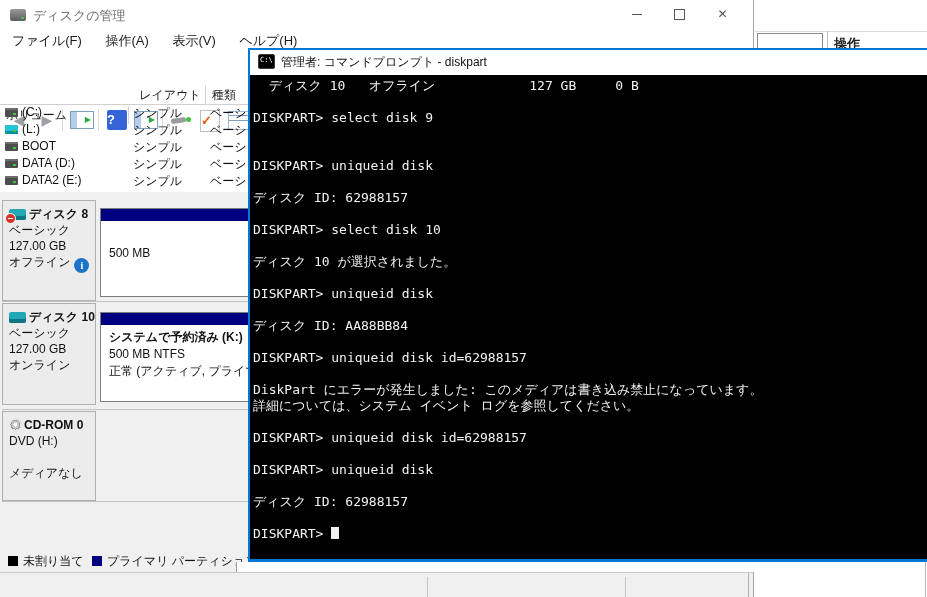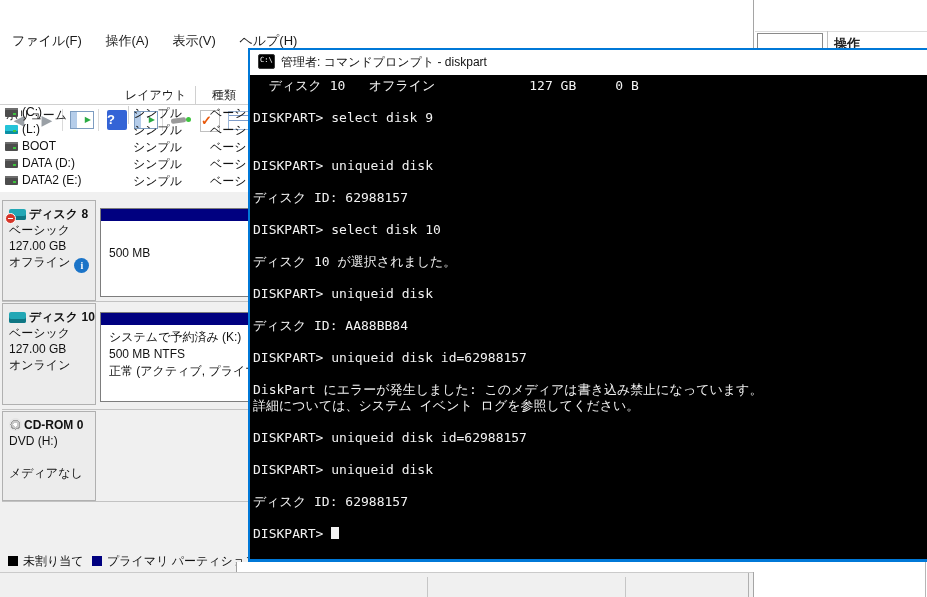--- a/index.html
+++ b/index.html
@@ -45,21 +45,21 @@
   .tb-tool::after{content:"";position:absolute;right:1px;top:3px;width:5px;height:5px;border-radius:50%;background:#3ec43e;}
   .tb-check{top:58px;width:18px;height:20px;background:#fff;border:1px solid #c0c0c0;position:absolute;}
   .tb-check::after{content:"\2713";color:#e8590c;font-weight:bold;font-size:13px;line-height:18px;}
   .tb-list{top:59px;width:20px;height:17px;background:#fff;border:1px solid #9db7d8;position:absolute;
            background-image:linear-gradient(#7e9cc9 1px,transparent 1px),linear-gradient(#7e9cc9 1px,transparent 1px);
            background-size:12px 5px;background-position:6px 3px,6px 8px;background-repeat:repeat-x;}
 
   
   .vol-header{position:absolute;left:0;top:86px;height:18px;width:753px;background:#fff;border-bottom:1px solid #d0d0d0;}
   .vh{position:absolute;top:0;height:18px;line-height:18px;font-size:12px;color:#1a1a1a;padding-left:6px;border-right:1px solid #d0d0d0;box-sizing:border-box;}
-  .vh0{left:0;width:129px;margin-top:20px;}.vh1{left:119px;width:77px;}.vh2{left:206px;width:341px;}
+  .vh0{left:0;width:129px;margin-top:20px;}.vh1{left:129px;width:77px;text-align:center;}.vh2{left:206px;width:341px;}
   .vrow{position:absolute;left:0;width:753px;height:17px;font-size:12px;color:#111;}
   .vrow .vname{position:absolute;left:22px;top:1px;}
   .vrow .vlayout{position:absolute;left:133px;top:1px;}
   .vrow .vtype{position:absolute;left:210px;top:1px;}
   .vol-icon{position:absolute;left:5px;top:4px;width:13px;height:9px;background:#4d4d4d;border-radius:1px;box-shadow:inset 0 2px 0 #6e6e6e;}
   .vol-icon::after{content:"";position:absolute;right:2px;bottom:2px;width:3px;height:2px;background:#3ec43e;}
   .vol-icon.cyan{background:#24c3d8;box-shadow:inset 0 -3px 0 #0b8fa3;}
 
   
   .graph{position:absolute;left:0;top:192px;width:753px;height:356px;background:#f0f0f0;}
@@ -70,21 +70,21 @@
   .disk-icon .badge{position:absolute;left:-4px;bottom:-4px;width:9px;height:9px;background:#d63528;border:1px solid #fff;border-radius:50%;}
   .disk-icon .badge::after{content:"";position:absolute;left:2px;top:4px;width:5px;height:1px;background:#fff;}
   .cd-icon{display:inline-block;width:13px;height:13px;margin-right:2px;vertical-align:-2px;border-radius:50%;
            background:radial-gradient(circle,#fff 0 2px,#c9c9c9 2px 4px,#9e9e9e 4px 5px,#e4e4e4 5px);}
   .info-icon{display:inline-block;width:15px;height:15px;margin-left:4px;border-radius:50%;background:#1b74c8;color:#fff;
              font-size:10px;font-weight:bold;text-align:center;line-height:15px;vertical-align:-3px;font-family:"Liberation Serif",serif;}
   .info-icon::after{content:"i";}
   .part{position:absolute;left:100px;width:460px;background:#fff;border:1px solid #7d7d7d;box-sizing:border-box;}
   .part-bar{height:12px;width:100%;}
   .part-body{position:relative;font-size:12px;color:#111;padding:4px 8px;line-height:17px;}
-  .part-body .ptitle{font-weight:normal;text-align:center;}
+  .part-body .ptitle{font-weight:bold;text-align:center;}
 
   
   .legend{position:absolute;left:0;top:548px;width:753px;height:24px;background:#f0f0f0;font-size:12px;color:#111;}
   .lg-item{position:absolute;top:5px;}
   .lg-sq{display:inline-block;width:10px;height:10px;margin-right:5px;vertical-align:-1px;}
   .white-strip{position:absolute;left:236px;top:562px;width:517px;height:10px;background:#fff;border-left:1px solid #a0a0a0;}
   .statusbar{position:absolute;left:0;top:572px;width:753px;height:25px;background:#f0f0f0;border-top:1px solid #cacaca;box-sizing:border-box;}
   .st-div{position:absolute;top:4px;width:1px;height:21px;background:#c6c6c6;}
   .st-right{position:absolute;left:748px;top:0;width:1px;height:25px;background:#b0b0b0;}
 
@@ -107,20 +107,27 @@
 
   <div class="bgwin">
     <div class="bg-topline"></div>
     <div class="bg-box"></div>
     <div class="bg-sep"></div>
     <div class="bg-action">操作</div>
     <div class="bg-rightline"></div>
   </div>
 
   <div class="dm">
+    <div class="dm-titlebar">
+      <span class="dm-ic"></span>
+      <span class="dm-title">ディスクの管理</span>
+      <span class="wbtn min"></span>
+      <span class="wbtn max"></span>
+      <span class="wbtn close"></span>
+    </div>
 
     <div class="dm-menubar">
       <span class="menu-item">ファイル(F)</span>
       <span class="menu-item">操作(A)</span>
       <span class="menu-item">表示(V)</span>
       <span class="menu-item">ヘルプ(H)</span>
     </div>
 
     <div class="dm-toolbar">
       <span class="tb tb-back" style="left:6px"></span>

